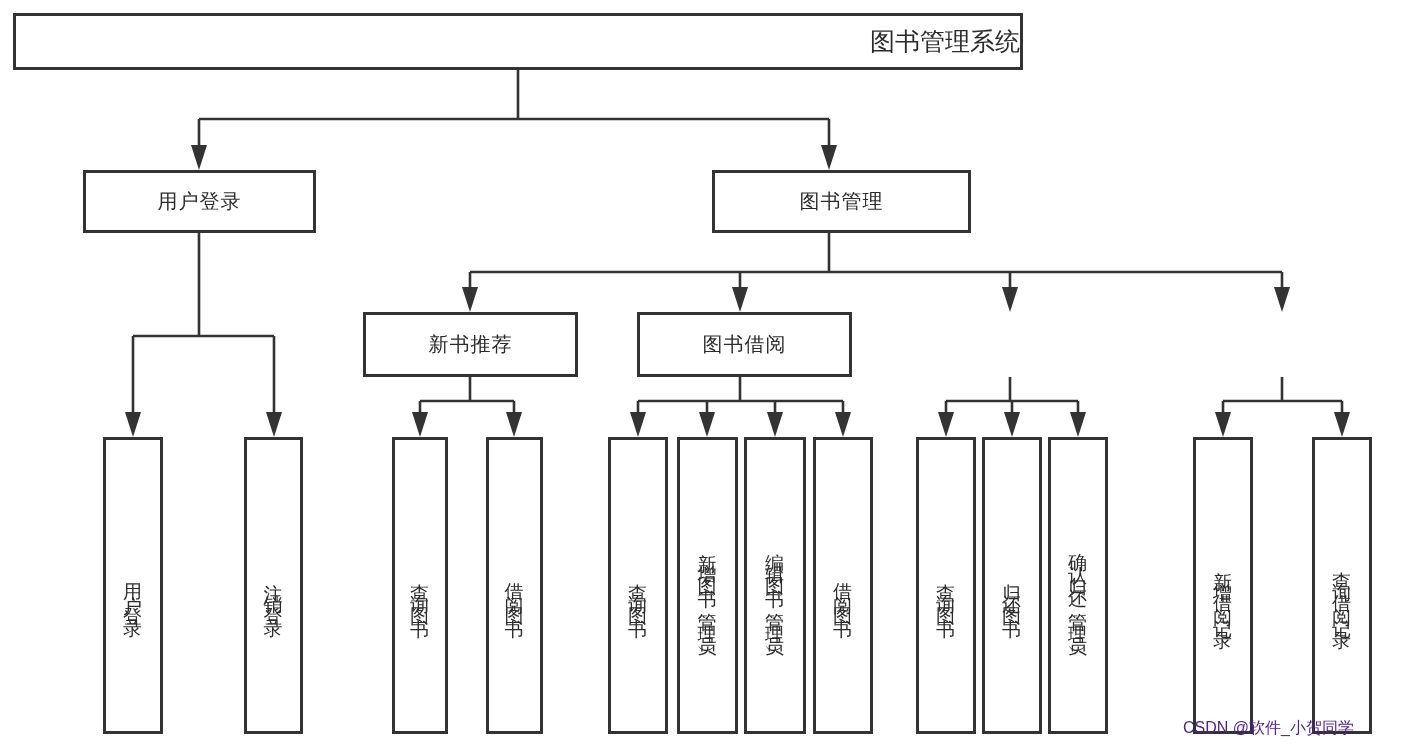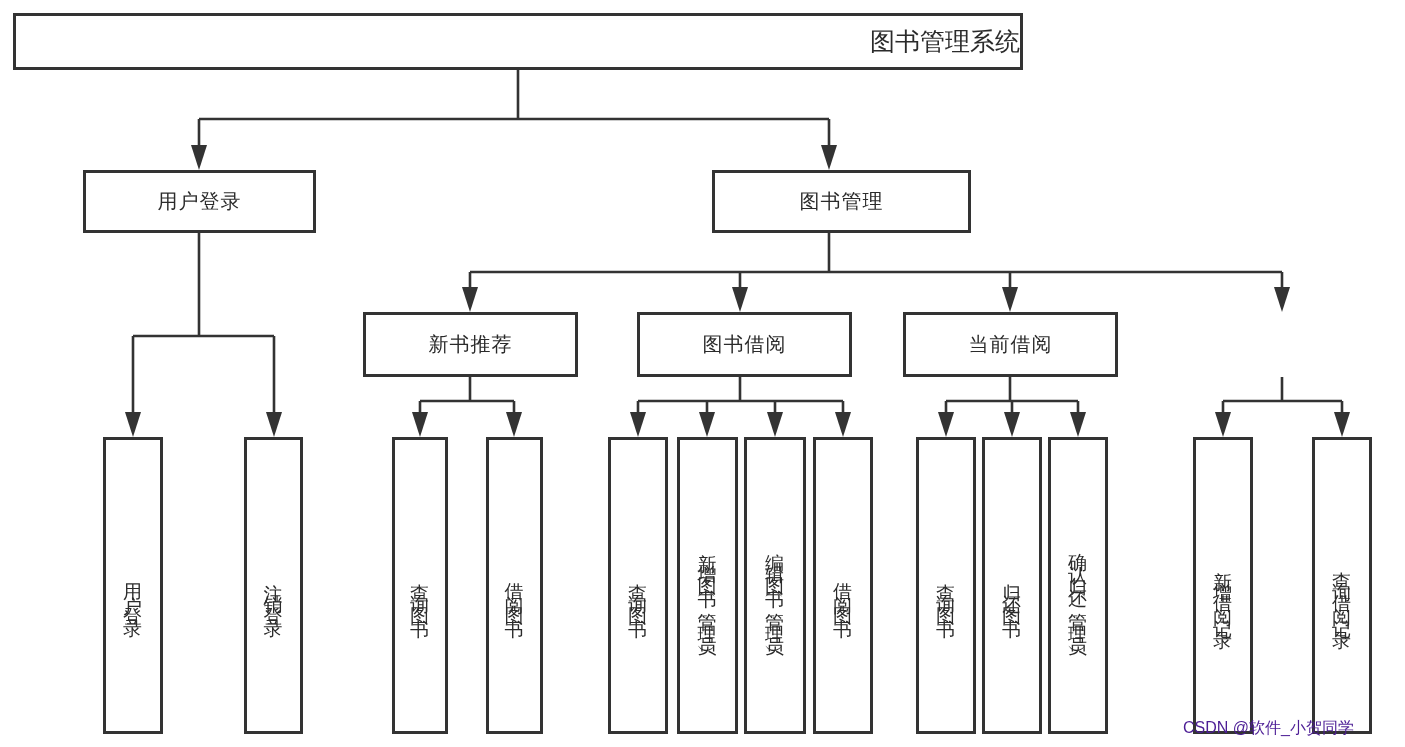--- a/index.html
+++ b/index.html
@@ -96,23 +96,20 @@
   <div class="node h-node" style="left:712px; top:170px; width:259px; height:63px;">
     <span>图书管理</span>
   </div>
 
   <div class="node h-node" style="left:363px; top:312px; width:215px; height:65px;">
     <span>新书推荐</span>
   </div>
   <div class="node h-node" style="left:614px; top:312px; width:215px; height:65px;margin-left:23px;">
     <span>图书借阅</span>
   </div>
-  <div class="node h-node" style="left:903px; top:312px; width:215px; height:65px;">
-    <span>当前借阅</span>
-  </div>
 
   <div class="node leaf" style="left:103px; top:437px; width:60px; height:297px;">
     <span class="vtext">用户登录</span>
   </div>
   <div class="node leaf" style="left:244px; top:437px; width:59px; height:297px;">
     <span class="vtext">注销登录</span>
   </div>
 
   <div class="node leaf" style="left:392px; top:437px; width:56px; height:297px;">
     <span class="vtext">查询图书</span>

